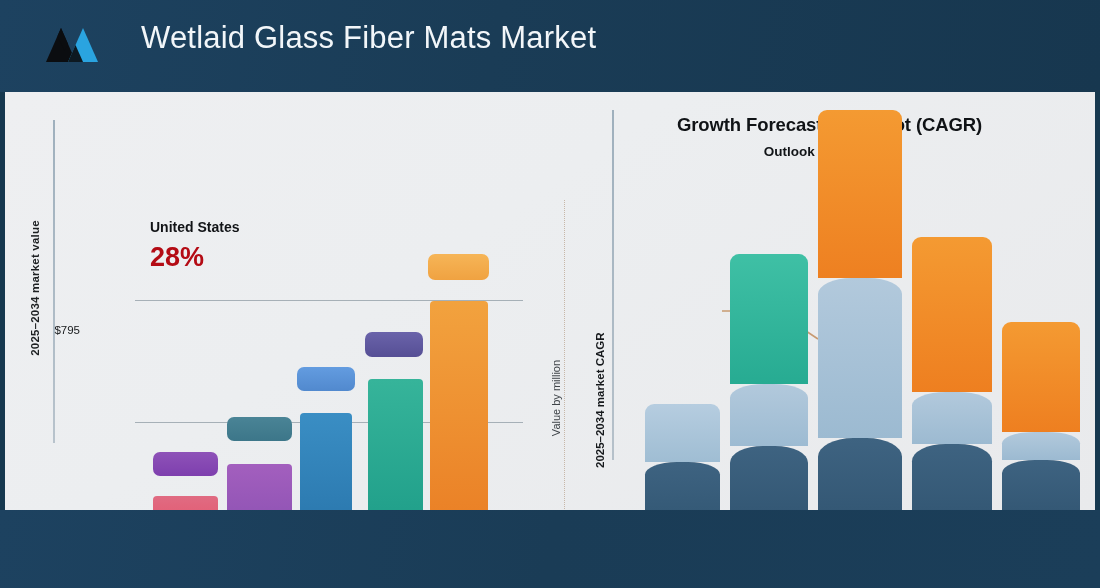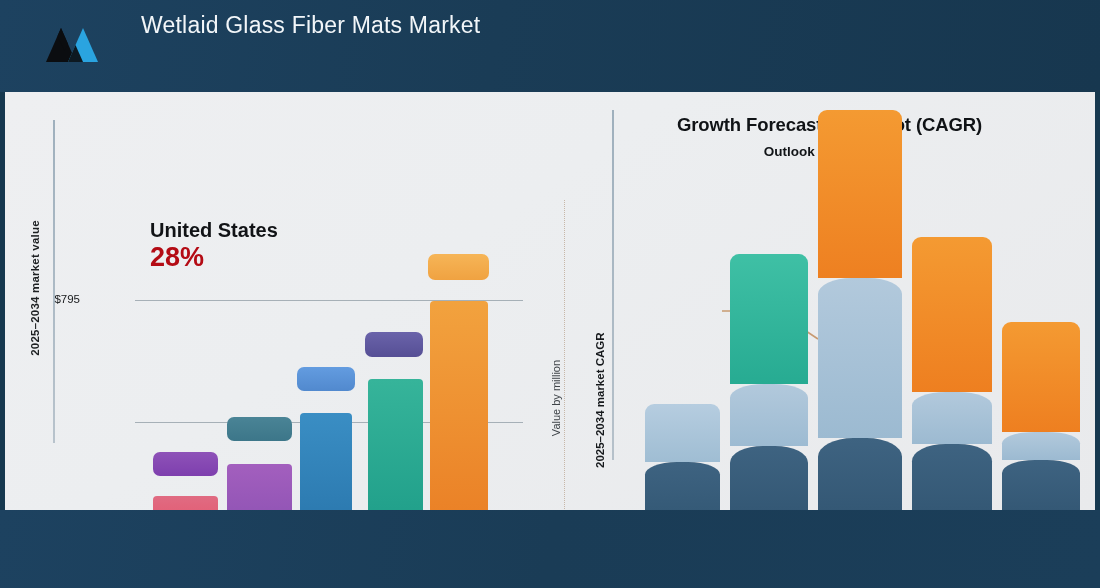--- a/index.html
+++ b/index.html
@@ -10,22 +10,22 @@
     overflow:hidden;
     position:relative;
   }
   
   .header{
     position:absolute;left:0;top:0;width:1100px;height:92px;
     background:linear-gradient(100deg,#1d4260 0%,#1a3c56 45%,#17374f 100%);
   }
   .logo{position:absolute;left:44px;top:22px;width:56px;height:42px;}
   .title{
-    position:absolute;left:141px;top:12px;
-    font-size:23px;color:#f2f6f9;font-weight:400;letter-spacing:.2px;
+    position:absolute;left:141px;top:20px;
+    font-size:31px;color:#f2f6f9;font-weight:400;letter-spacing:.2px;
     white-space:nowrap;
   }
   
   .panel{
     position:absolute;left:5px;top:92px;width:1090px;height:418px;
     background:linear-gradient(145deg,#eeeff1 0%,#eceef0 40%,#e9eaec 100%);
   }
   
   .divider{
     position:absolute;left:559px;top:108px;width:0;height:385px;
@@ -39,29 +39,29 @@
   }
   .l-vlabel{
     position:absolute;left:-40px;top:190px;width:140px;
     text-align:center;
     transform:rotate(-90deg);
     font-size:11.5px;font-weight:bold;color:#1d2022;letter-spacing:.2px;
     white-space:nowrap;
   }
   .l-country{
     position:absolute;left:145px;top:127px;
-    font-size:20px;font-weight:bold;color:#111316;white-space:nowrap;
+    font-size:14px;font-weight:bold;color:#111316;white-space:nowrap;
   }
   .l-pct{
     position:absolute;left:145px;top:150px;
     font-size:27px;font-weight:bold;color:#b40b14;white-space:nowrap;
   }
   .l-tick{
     position:absolute;font-size:11.5px;color:#17191b;white-space:nowrap;
-    text-align:right;width:60px;
+    text-align:right;width:60px;margin-top:31px;
   }
   .grid{
     position:absolute;height:1px;background:#9aa4ad;opacity:.85;
   }
   .baseline{
     position:absolute;left:130px;top:437px;width:388px;height:1px;
     background:#9aa4ad;
   }
   .bar{position:absolute;border-radius:4px 4px 2px 2px;}
   .cap{position:absolute;border-radius:7px;}

